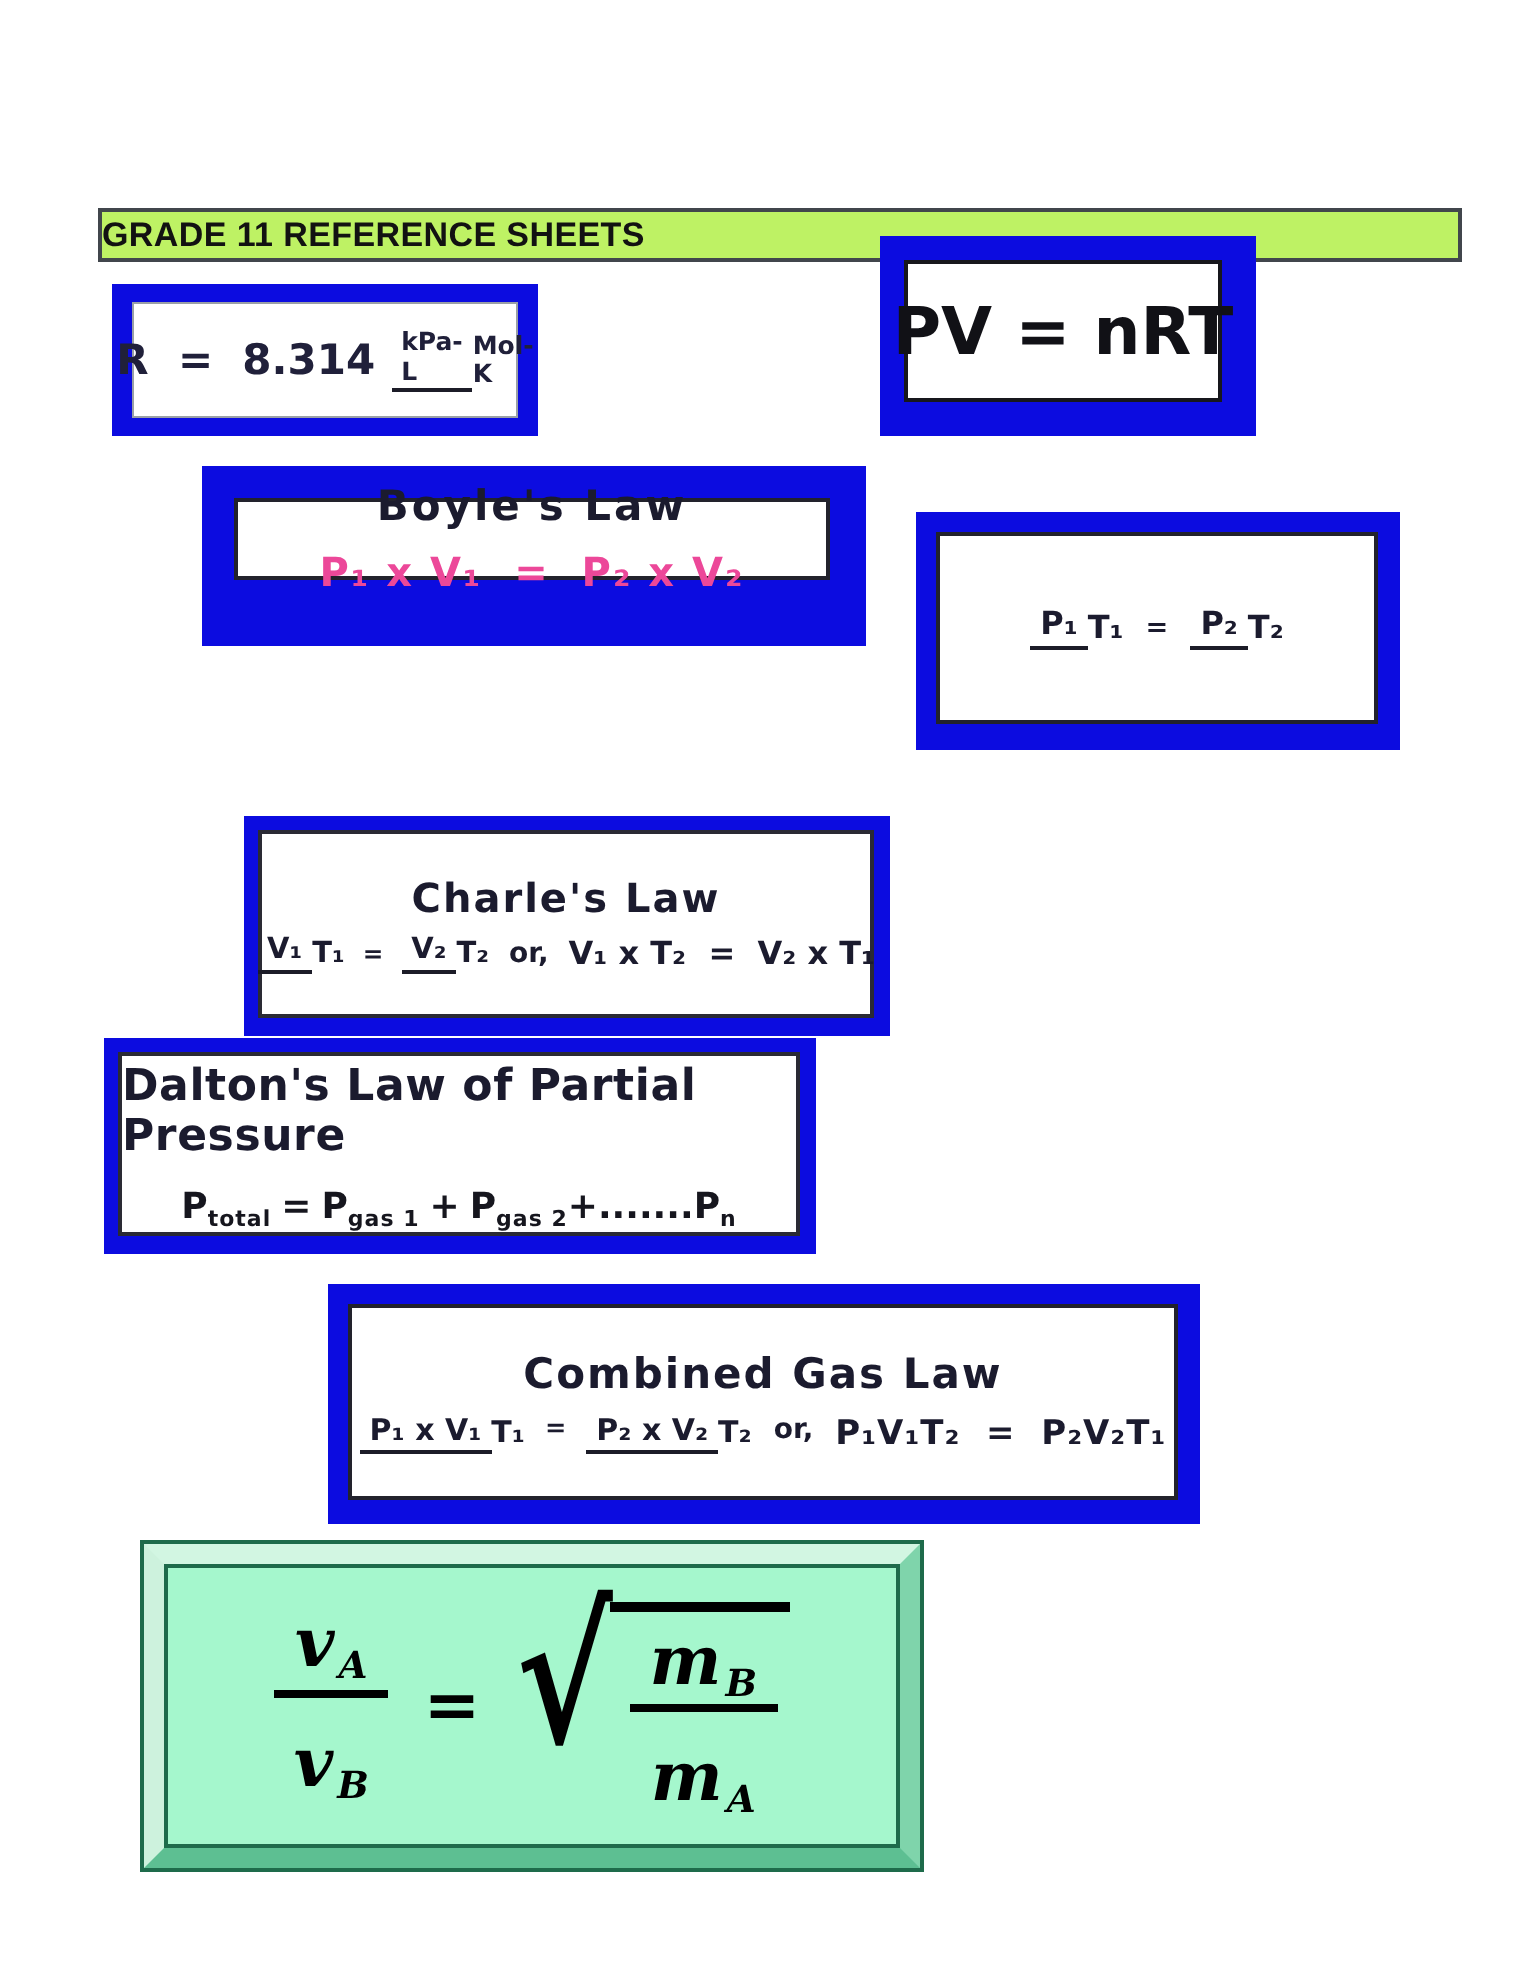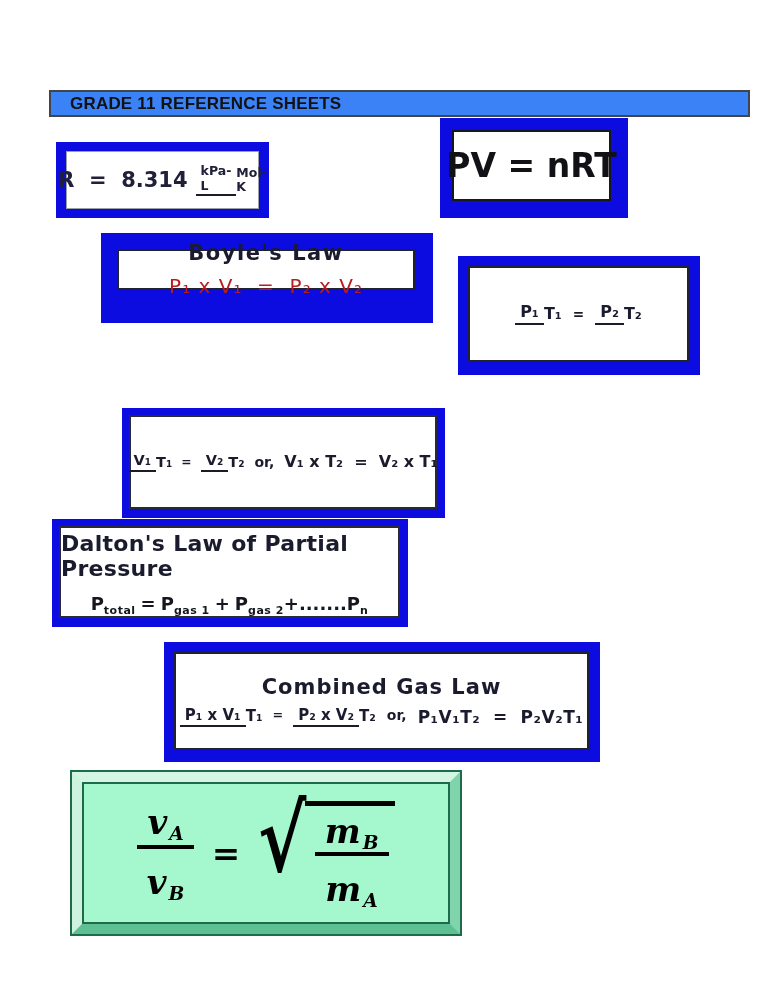--- a/index.html
+++ b/index.html
@@ -9,26 +9,26 @@
     height: 994px;
     background: #ffffff;
     overflow: hidden;
     font-family: "DejaVu Sans", sans-serif;
     color: #15151f;
   }
 
   
   .title-bar {
     position: absolute;
-    left: 49px; top: 90px;
+    left: 49px; top: 104px;
     width: 678px; height: 23px;
-    background: #3b82f6;
+    background: #bef264;
     border: 2px solid #41464c;
     display: flex; align-items: center;
-    padding-left: 19px;
+    padding-left: 0;
   }
   .title-bar span {
     font-family: "Liberation Sans", sans-serif;
     font-weight: 700;
     font-size: 17px;
     letter-spacing: 0.2px;
     color: #121212;
   }
 
   
@@ -57,21 +57,21 @@
   
   .pv-box { left: 440px; top: 118px; width: 188px; height: 100px; padding: 12px 17px 17px 12px; }
   .pv-box .inner { border: 2px solid #17171c; }
   .pv-formula { font-size: 33px; font-weight: 700; letter-spacing: 0px; color: #111116; }
 
   
   .boyle-box { left: 101px; top: 233px; width: 332px; height: 90px; padding: 16px 18px 33px 16px; }
   .boyle-box .inner { border: 2px solid #22222c; gap: 9px; }
   .law-title { font-weight: 700; color: #1b1b2e; }
   .boyle-title { font-size: 21px; letter-spacing: 1.5px; }
-  .boyle-formula { font-size: 20px; font-weight: 400; letter-spacing: 1px; color: #b91c1c; }
+  .boyle-formula { font-size: 20px; font-weight: 700; letter-spacing: 1px; color: #ec4899; }
 
   
   .gay-box { left: 458px; top: 256px; width: 242px; height: 119px; padding: 10px 11px 13px 10px; }
   .gay-box .inner { border: 2px solid #22222c; gap: 7px; }
   .gay-title { font-size: 18px; letter-spacing: 0.5px; }
   .gay-row { display: flex; align-items: center; gap: 9px; font-size: 16px; font-weight: 700; color: #1b1b2e; }
 
   
   .charle-box { left: 122px; top: 408px; width: 323px; height: 110px; padding: 7px 8px 9px 7px; }
   .charle-box .inner { border: 2px solid #2a2a34; gap: 6px; justify-content: center; }
@@ -179,20 +179,21 @@
         <span class="frac">
           <span class="num">P₂</span>
           <span class="den">T₂</span>
         </span>
       </span>
     </div>
   </div>
 
   <div class="bluebox charle-box">
     <div class="inner col">
+      <span class="law-title charle-title">Charle's Law</span>
       <span class="charle-row">
         <span class="frac">
           <span class="num">V₁</span>
           <span class="den">T₁</span>
         </span>
         <span class="eq-small">=</span>
         <span class="frac">
           <span class="num">V₂</span>
           <span class="den">T₂</span>
         </span>

